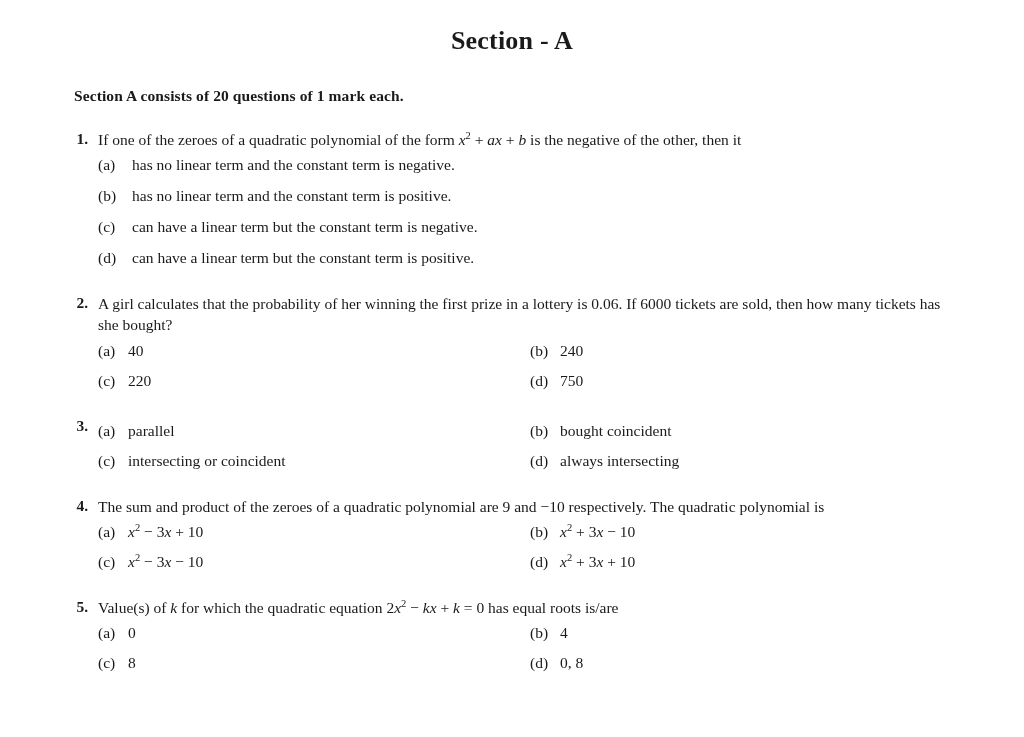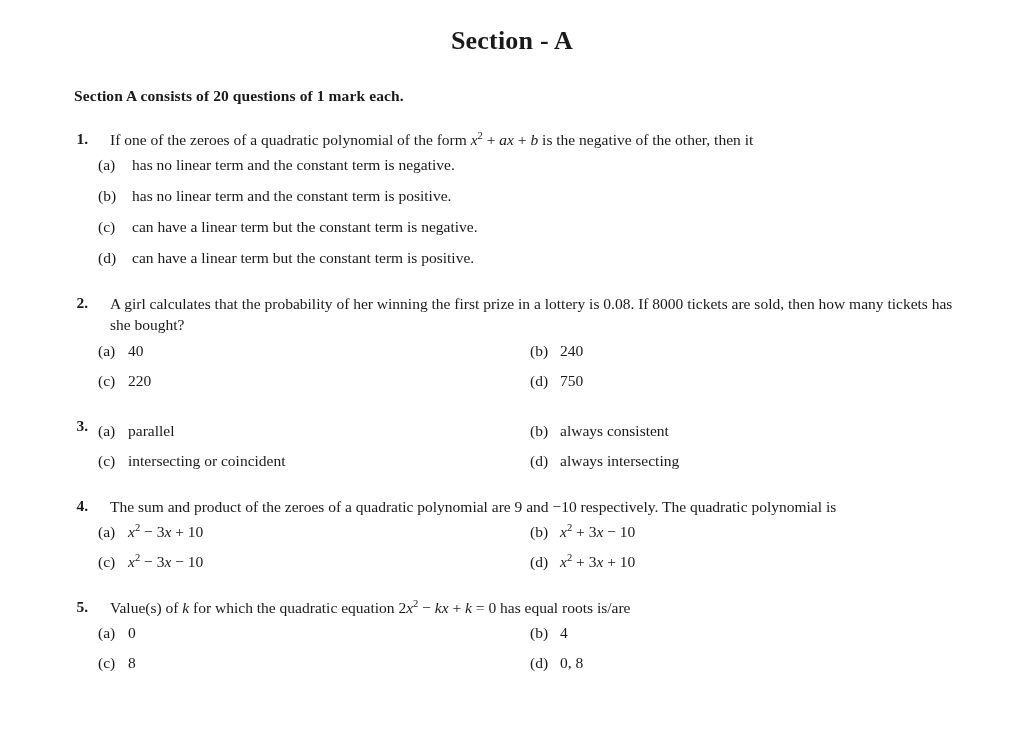--- a/index.html
+++ b/index.html
@@ -51,21 +51,20 @@
     box-sizing: border-box;
     padding-top: 1px;
   }
   .q-body {
     flex: 1;
   }
   .q-text {
     font-size: 15.5px;
     line-height: 1.38;
     text-align: left;
-    margin-left: 12px;
   }
   .options {
     margin-top: 5px;
   }
   .options.two-col {
     display: grid;
     grid-template-columns: 50% 50%;
     row-gap: 9px;
   }
   .options.one-col .opt {
@@ -136,21 +135,21 @@
             <div class="opt">
               <span class="opt-label">(d)</span>
               <span class="opt-text">can have a linear term but the constant term is positive.</span>
             </div>
           </div>
         </div>
       </div>
       <div class="question">
         <div class="q-num">2.</div>
         <div class="q-body">
-          <div class="q-text">A girl calculates that the probability of her winning the first prize in a lottery is 0.08. If 8000 tickets are sold, then how many tickets has she bought?</div>
+          <div class="q-text">A girl calculates that the probability of her winning the first prize in a lottery is 0.06. If 6000 tickets are sold, then how many tickets has she bought?</div>
           <div class="options two-col">
             <div class="opt">
               <span class="opt-label">(a)</span>
               <span class="opt-text">40</span>
             </div>
             <div class="opt">
               <span class="opt-label">(b)</span>
               <span class="opt-text">240</span>
             </div>
             <div class="opt">
@@ -167,21 +166,21 @@
       <div class="question">
         <div class="q-num">3.</div>
         <div class="q-body">
           <div class="options two-col">
             <div class="opt">
               <span class="opt-label">(a)</span>
               <span class="opt-text">parallel</span>
             </div>
             <div class="opt">
               <span class="opt-label">(b)</span>
-              <span class="opt-text">always consistent</span>
+              <span class="opt-text">bought coincident</span>
             </div>
             <div class="opt">
               <span class="opt-label">(c)</span>
               <span class="opt-text">intersecting or coincident</span>
             </div>
             <div class="opt">
               <span class="opt-label">(d)</span>
               <span class="opt-text">always intersecting</span>
             </div>
           </div>

